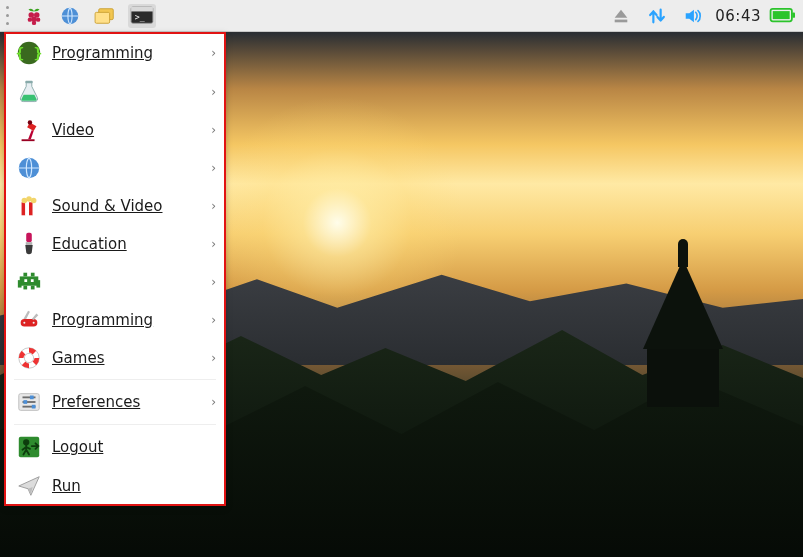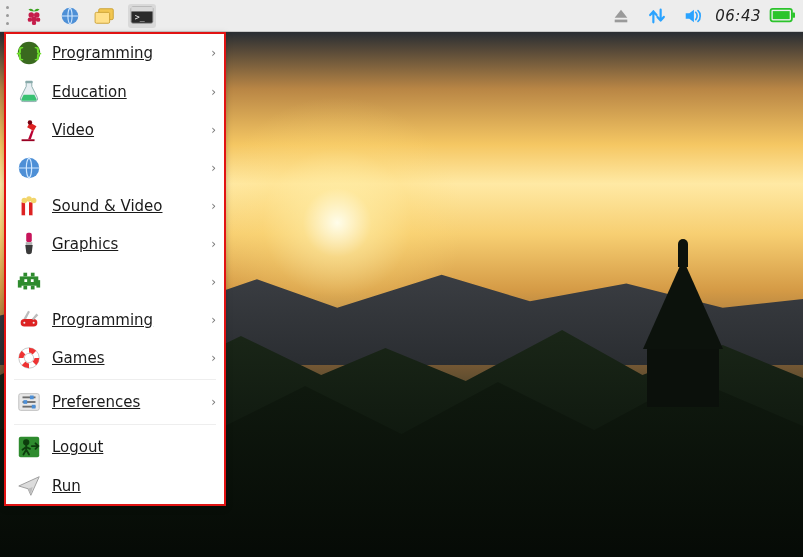--- a/index.html
+++ b/index.html
@@ -33,21 +33,21 @@
     position: absolute; top:0; left:0; right:0; height:32px;
     background:#ededed; border-bottom:1px solid #c8c8c8;
     display:flex; align-items:center; justify-content:space-between;
     padding:0 6px; font-size:14px; color:#222;
   }
   .tb-left, .tb-right { display:flex; align-items:center; gap:8px; }
   .tb-btn { width:28px; height:24px; display:flex; align-items:center; justify-content:center; border-radius:3px; }
   .tb-btn.active { background:#d9d9d9; }
   .tb-handle { width:4px; height:24px; display:flex; flex-direction:column; justify-content:space-around; margin-right:2px;}
   .tb-handle span{ width:3px; height:3px; background:#9a9a9a; border-radius:50%; }
-  .clock { color:#222; letter-spacing:0.5px; font-size:15px;font-style:italic;}
+  .clock { color:#222; letter-spacing:0.5px; font-size:15px;}
   svg { display:block; }
 
   
   .appmenu {
     position:absolute; top:32px; left:4px;
     width:222px; background:#fff;
     border:2px solid #e11313;
     box-shadow:0 2px 6px rgba(0,0,0,0.25);
   }
   .menu-item {
@@ -180,21 +180,20 @@
       <span class="mi-caret">›</span>
     </div>
     <div class="menu-item">
       <span class="mi-icon">
         <svg width="26" height="26" viewBox="0 0 28 28">
           <path d="M11 3h6v5l6 12a3 3 0 0 1-2.7 4.3H7.7A3 3 0 0 1 5 20L11 8z" fill="#e7eef2" stroke="#8aa"></path>
           <path d="M8.2 17h11.6l2.3 4.6a1.2 1.2 0 0 1-1 1.7H6.9a1.2 1.2 0 0 1-1-1.7z" fill="#38c172"></path>
           <rect x="10" y="2" width="8" height="2.5" rx="1" fill="#8aa"></rect>
         </svg>
       </span>
-      <span class="mi-label">Education</span>
       <span class="mi-caret">›</span>
     </div>
     <div class="menu-item">
       <span class="mi-icon">
         <svg width="26" height="26" viewBox="0 0 28 28">
           <path d="M6 24h14v2H6z" fill="#902"></path>
           <path d="M13 24l4-10 2 1-3 9z" fill="#b03"></path>
           <path d="M15 6l7 4-3 5-7-4z" fill="#d22"></path>
           <circle cx="15" cy="6" r="2.4" fill="#701"></circle>
         </svg>
@@ -229,21 +228,21 @@
       <span class="mi-caret">›</span>
     </div>
     <div class="menu-item">
       <span class="mi-icon">
         <svg width="26" height="26" viewBox="0 0 28 28">
           <rect x="11" y="2" width="6" height="10" rx="2" fill="#c7155b"></rect>
           <rect x="10.5" y="12" width="7" height="3" fill="#b0b0b0"></rect>
           <path d="M10 15h8l-1 8c0 1-1 2-3 2s-3-1-3-2z" fill="#3a3a3a"></path>
         </svg>
       </span>
-      <span class="mi-label">Graphics</span>
+      <span class="mi-label">Education</span>
       <span class="mi-caret">›</span>
     </div>
     <div class="menu-item">
       <span class="mi-icon">
         <svg width="26" height="26" viewBox="0 0 28 28">
           <g fill="#2e8b2e">
             <rect x="4" y="8" width="20" height="10"></rect>
             <rect x="2" y="12" width="4" height="8"></rect>
             <rect x="22" y="12" width="4" height="8"></rect>
             <rect x="8" y="4" width="4" height="4"></rect>

